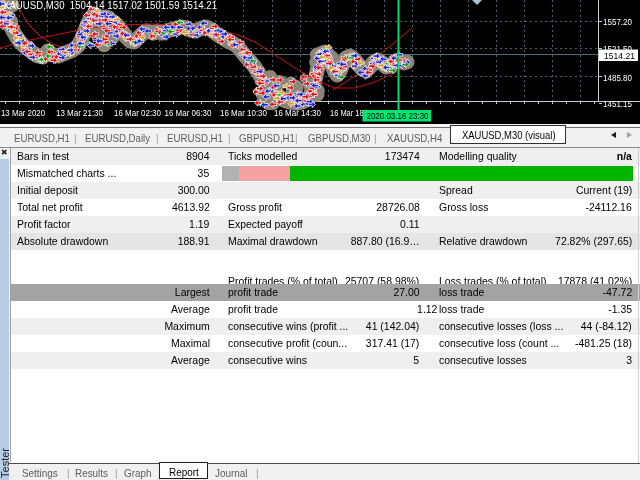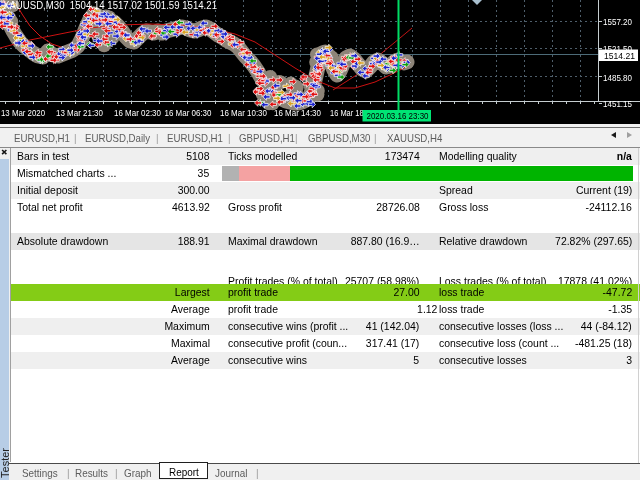--- a/index.html
+++ b/index.html
@@ -706,27 +706,30 @@
  <span class="tl" style="left:85px;">EURUSD,Daily</span>
       <span class="tl sep" style="left:155.5px;">|</span>
  <span class="tl" style="left:166.5px;">EURUSD,H1</span>
       <span class="tl sep" style="left:228px;">|</span>
  <span class="tl" style="left:239px;">GBPUSD,H1</span>
       <span class="tl sep" style="left:295px;">|</span>
  <span class="tl" style="left:308px;">GBPUSD,M30</span>
       <span class="tl sep" style="left:374px;">|</span>
  <span class="tl" style="left:386.5px;">XAUUSD,H4</span>
 </div>
+<div id="activetab">
+      <span>XAUUSD,M30 (visual)</span>
+    </div>
 <div class="arrowL"></div>
     <div class="arrowR"></div>
 <div id="panel-top"></div>
 <div id="tablearea"></div>
 <div class="row" style="top:148px;background:#efefef;">
       <span class="cl" style="left:6px;">Bars in test</span>
-      <span class="cr" style="right:430.5px;">5108</span>
+      <span class="cr" style="right:430.5px;">8904</span>
       <span class="cl" style="left:217px;">Ticks modelled</span>
       <span class="cr" style="right:220.5px;">173474</span>
       <span class="cl" style="left:428px;">Modelling quality</span>
       <span class="cr" style="right:8px;font-weight:bold;">n/a</span>
     </div>
 <div class="row" style="top:165px;background:#ffffff;">
       <span class="cl" style="left:6px;">Mismatched charts ...</span>
       <span class="cr" style="right:430.5px;">35</span>
       <div style="position:absolute;left:210.5px;top:1px;width:411.5px;height:14.5px;background:#b2b2b2;"></div>
       <div style="position:absolute;left:228px;top:1px;width:51px;height:14.5px;background:#f4a2a2;"></div>
@@ -739,35 +742,41 @@
       <span class="cr" style="right:8px;">Current (19)</span>
     </div>
 <div class="row" style="top:199px;background:#ffffff;">
       <span class="cl" style="left:6px;">Total net profit</span>
       <span class="cr" style="right:430.5px;">4613.92</span>
       <span class="cl" style="left:217px;">Gross profit</span>
       <span class="cr" style="right:220.5px;">28726.08</span>
       <span class="cl" style="left:428px;">Gross loss</span>
       <span class="cr" style="right:8px;">-24112.16</span>
     </div>
+<div class="row" style="top:216px;background:#efefef;">
+      <span class="cl" style="left:6px;">Profit factor</span>
+      <span class="cr" style="right:430.5px;">1.19</span>
+      <span class="cl" style="left:217px;">Expected payoff</span>
+      <span class="cr" style="right:220.5px;">0.11</span>
+    </div>
 <div class="row" style="top:233px;background:#e5e5e5;">
       <span class="cl" style="left:6px;">Absolute drawdown</span>
       <span class="cr" style="right:430.5px;">188.91</span>
       <span class="cl" style="left:217px;">Maximal drawdown</span>
       <span class="cr" style="right:220.5px;">887.80 (16.9…</span>
       <span class="cl" style="left:428px;">Relative drawdown</span>
       <span class="cr" style="right:8px;">72.82% (297.65)</span>
     </div>
 <div class="row" style="top:273px;background:#ffffff;">
       <span class="cl" style="left:217px;">Profit trades (% of total)</span>
       <span class="cr" style="right:220.5px;">25707 (58.98%)</span>
       <span class="cl" style="left:428px;">Loss trades (% of total)</span>
       <span class="cr" style="right:8px;">17878 (41.02%)</span>
     </div>
-<div class="row" style="top:284px;background:#84cc16;">
+<div class="row" style="top:284px;background:#a3a3a3;">
       <span class="cr" style="right:430.5px;">Largest</span>
       <span class="cl" style="left:217px;">profit trade</span>
       <span class="cr" style="right:220.5px;">27.00</span>
       <span class="cl" style="left:428px;">loss trade</span>
       <span class="cr" style="right:8px;">-47.72</span>
     </div>
 <div class="row" style="top:301px;background:#ffffff;">
       <span class="cr" style="right:430.5px;">Average</span>
       <span class="cl" style="left:217px;">profit trade</span>
       <span class="cr" style="right:203px;">1.12</span>

